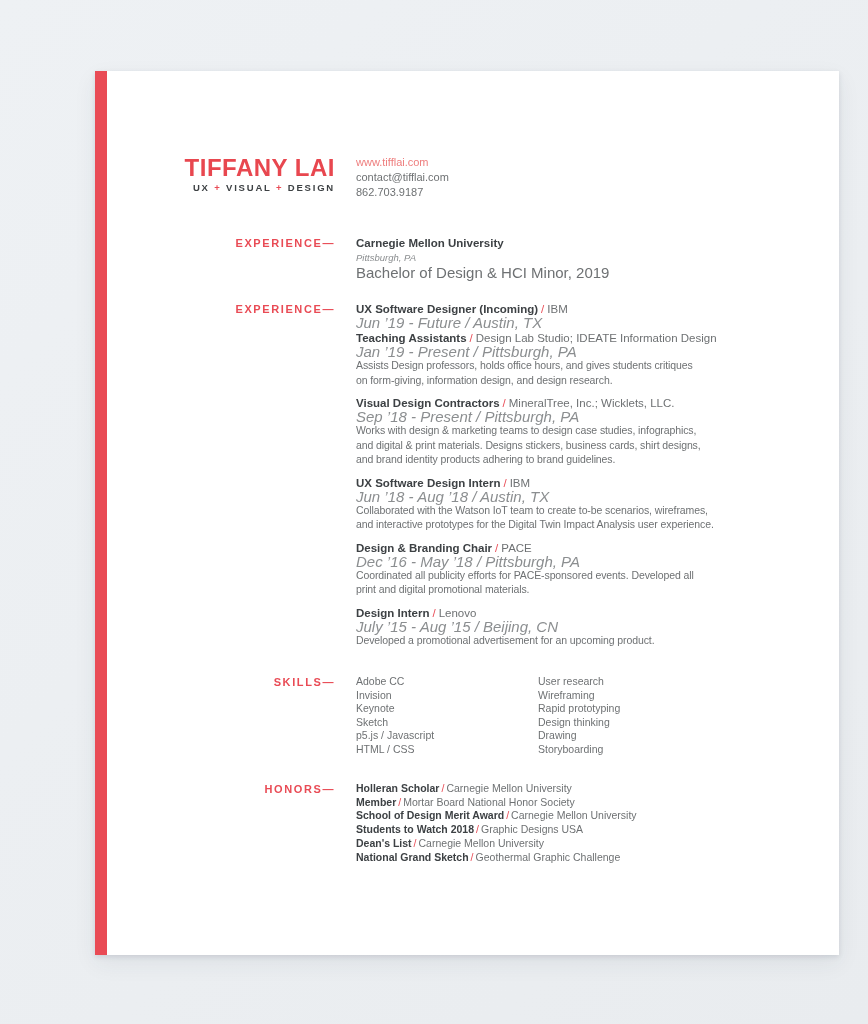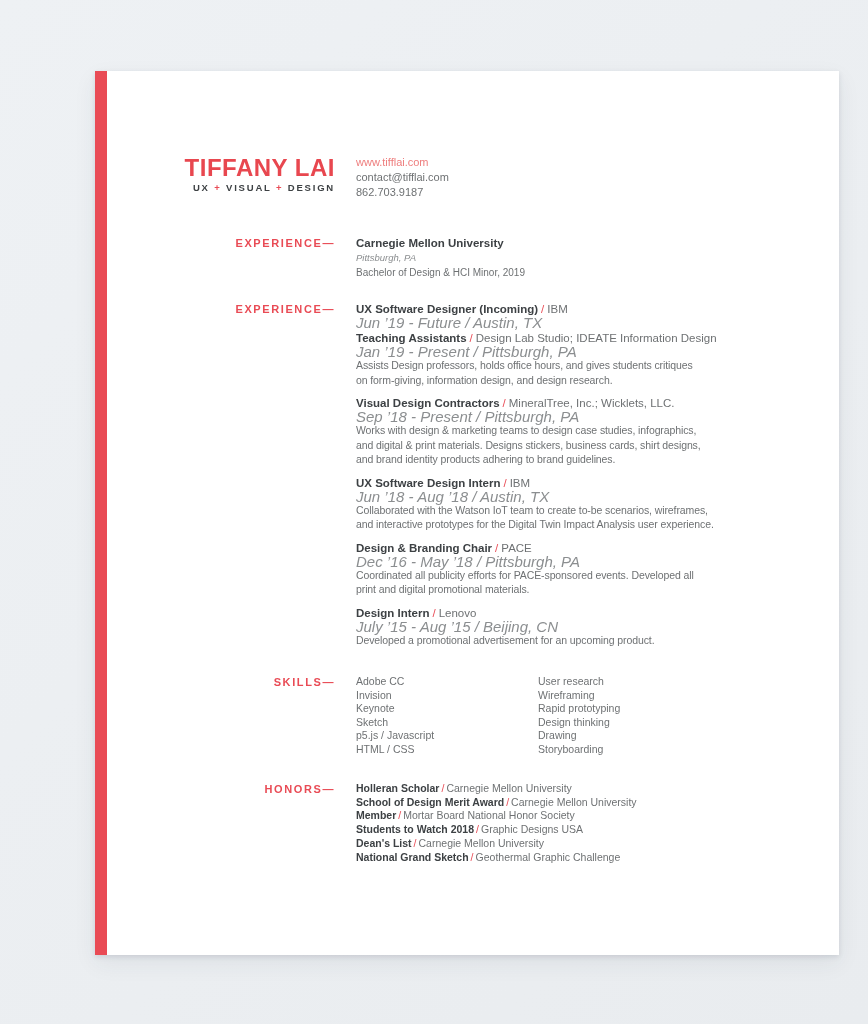--- a/index.html
+++ b/index.html
@@ -85,21 +85,21 @@
     letter-spacing: -0.1px;
     white-space: pre-line;
   }
   .entry-desc:empty { display: none; }
   .xp-entry { margin-bottom: 9px; }
   .xp-entry.no-desc { margin-bottom: 2px; }
   .xp-entry:last-child { margin-bottom: 0; }
 
   .edu-school { font-size: 11.5px; font-weight: 700; color: #3d4144; line-height: 15px; }
   .edu-location { font-size: 9.5px; font-style: italic; color: #8b8e90; line-height: 14px; }
-  .edu-degree { font-size: 10px; color: #6e7173; line-height: 15px; }
+  .edu-degree { font-size: 15px; color: #6e7173; line-height: 15px; }
 
   .skills-cols { display: flex; }
   .skills-col1 { width: 182px; flex: none; }
   .skills-col {
     font-size: 10.5px;
     color: #6e7173;
     line-height: 13.5px;
     white-space: pre-line;
   }
 
@@ -209,22 +209,22 @@
         </div>
       </div>
     </div>
 
     <div class="row">
       <div class="col-label">
         <div class="section-label">HONORS—</div>
       </div>
       <div class="col-content">
         <div class="honor-row"><span class="t">Holleran Scholar</span><span class="slash">/</span><span>Carnegie Mellon University</span></div>
+        <div class="honor-row"><span class="t">Member</span><span class="slash">/</span><span>Mortar Board National Honor Society</span></div>
         <div class="honor-row"><span class="t">School of Design Merit Award</span><span class="slash">/</span><span>Carnegie Mellon University</span></div>
-        <div class="honor-row"><span class="t">Member</span><span class="slash">/</span><span>Mortar Board National Honor Society</span></div>
         <div class="honor-row"><span class="t">Students to Watch 2018</span><span class="slash">/</span><span>Graphic Designs USA</span></div>
         <div class="honor-row"><span class="t">Dean's List</span><span class="slash">/</span><span>Carnegie Mellon University</span></div>
         <div class="honor-row"><span class="t">National Grand Sketch</span><span class="slash">/</span><span>Geothermal Graphic Challenge</span></div>
       </div>
     </div>
 
   </div>
 </div>
 
 </body></html>

